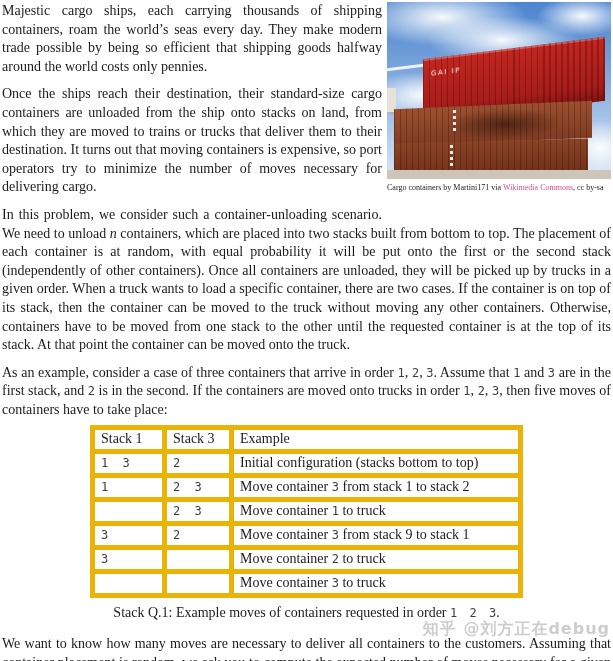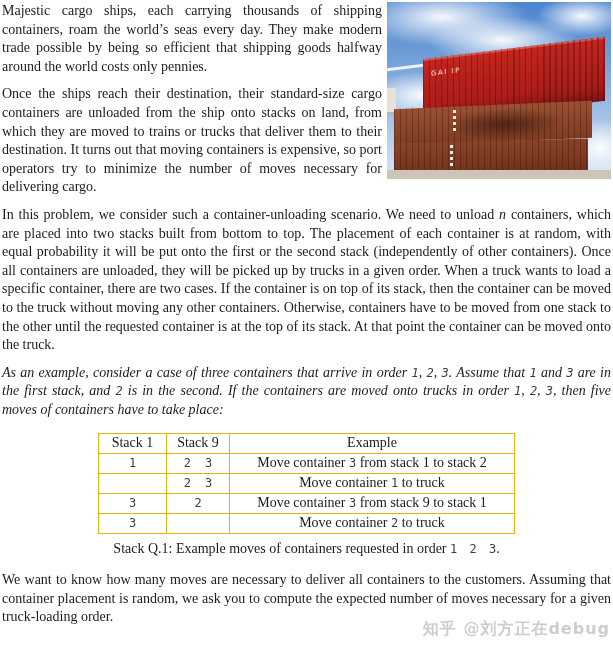--- a/index.html
+++ b/index.html
@@ -10,21 +10,21 @@
     padding:2px 2px 0 2px;
     background:#ffffff;
     overflow:hidden;
     color:#1b1b1b;
     font-family:"Liberation Serif", serif;
     font-size:14px;
     line-height:18.6px;
     text-align:justify;
   }
   p{margin:0 0 9px 0;}
-  p.tight{margin-bottom:14px;font-style:italic;}
+  p.tight{margin-bottom:6px;}
   .tt{font-family:"DejaVu Sans Mono","Liberation Mono",monospace;font-size:12px;color:#3d3d3d;}
   .it{font-style:italic;}
   .lnk{color:#e2498b;}
 
   
   figure{float:right;width:224px;margin:0 0 18px 5px;padding:0;}
   .photo{
     position:relative;width:224px;height:177px;overflow:hidden;
     background:linear-gradient(180deg,#4c84cf 0%,#6f9dd8 30%,#9dbde6 60%,#d8e6f6 100%);
   }
@@ -55,21 +55,21 @@
   .m1{left:66px;top:108px;height:24px;transform:skewY(-2deg);}
   .m2{left:63px;top:143px;height:22px;transform:skewY(-1deg);}
   .photo-label{position:absolute;left:44px;top:61px;color:rgba(255,255,255,.92);
     font-family:"DejaVu Sans",sans-serif;font-size:7px;letter-spacing:1.5px;
     transform:skewY(-7deg);filter:blur(.4px);}
   figcaption{font-size:8px;line-height:11px;margin-top:3px;color:#222;
     text-align:left;white-space:nowrap;}
 
   
   table{border-collapse:collapse;margin:0 auto;}
-  th,td{border:1px solid #eab308;padding:1px 6px 2px 6px;text-align:center;
+  th,td{border:5px solid #eab308;padding:1px 6px 2px 6px;text-align:left;
     font-size:14px;line-height:16px;vertical-align:top;}
   th{font-weight:normal;}
   .col-s1{width:55px;}
   .col-s2{width:50px;}
   .col-cm{width:272px;}
   .stack-cell{word-spacing:7px;}
   .tbl-caption{text-align:center;margin:6px 0 12px 0;}
   .tbl-caption .tt{word-spacing:5px;}
 
   
@@ -91,56 +91,67 @@
     <div class="building"></div>
     <div class="red-container corrugated"></div>
     <span class="photo-label">GAI IP</span>
     <div class="brown1 corrugated"></div>
     <div class="shadow-blob"></div>
     <div class="brown2 corrugated"></div>
     <div class="mark m1"></div>
     <div class="mark m2"></div>
     <div class="ground"></div>
   </div>
+  <figcaption><span>Cargo containers by Martini171 via </span><span class="lnk">Wikimedia Commons</span><span>, cc by-sa</span></figcaption>
 </figure>
 
 <p><span>Majestic cargo ships, each carrying thousands of shipping containers, roam the world’s seas every day.  They make modern trade possible by being so efficient that shipping goods halfway around the world costs only pennies.</span></p>
 <p><span>Once the ships reach their destination, their standard-size cargo containers are unloaded from the ship onto stacks on land, from which they are moved to trains or trucks that deliver them to their destination.  It turns out that moving containers is expensive, so port operators try to minimize the number of moves necessary for delivering cargo.</span></p>
 <p><span>In this problem, we consider such a container-unloading scenario.  We need to unload </span><span class="it">n</span><span> containers, which are placed into two stacks built from bottom to top. The placement of each container is at random, with equal probability it will be put onto the first or the second stack (independently of other containers). Once all containers are unloaded, they will be picked up by trucks in a given order.  When a truck wants to load a specific container, there are two cases.  If the container is on top of its stack, then the container can be moved to the truck without moving any other containers. Otherwise, containers have to be moved from one stack to the other until the requested container is at the top of its stack. At that point the container can be moved onto the truck.</span></p>
 <p class="tight"><span>As an example, consider a case of three containers that arrive in order </span><span class="tt">1</span><span>, </span><span class="tt">2</span><span>, </span><span class="tt">3</span><span>. Assume that </span><span class="tt">1</span><span> and </span><span class="tt">3</span><span> are in the first stack, and </span><span class="tt">2</span><span> is in the second.  If the containers are moved onto trucks in order </span><span class="tt">1</span><span>, </span><span class="tt">2</span><span>, </span><span class="tt">3</span><span>, then five moves of containers have to take place:</span></p>
 
 <table>
   <thead>
     <tr>
       <th class="col-s1">Stack 1</th>
-      <th class="col-s2">Stack 9</th>
+      <th class="col-s2">Stack 3</th>
       <th class="col-cm">Example</th>
     </tr>
   </thead>
   <tbody>
+      <tr>
+        <td class="tt stack-cell">1 3</td>
+        <td class="tt stack-cell">2</td>
+        <td><span>Initial configuration (stacks bottom to top)</span></td>
+      </tr>
       <tr>
         <td class="tt stack-cell">1</td>
         <td class="tt stack-cell">2 3</td>
         <td><span>Move container </span><span class="tt">3</span><span> from stack 1 to stack 2</span></td>
       </tr>
       <tr>
         <td class="tt stack-cell"></td>
         <td class="tt stack-cell">2 3</td>
         <td><span>Move container </span><span class="tt">1</span><span> to truck</span></td>
       </tr>
       <tr>
         <td class="tt stack-cell">3</td>
         <td class="tt stack-cell">2</td>
         <td><span>Move container </span><span class="tt">3</span><span> from stack 9 to stack 1</span></td>
       </tr>
       <tr>
         <td class="tt stack-cell">3</td>
         <td class="tt stack-cell"></td>
         <td><span>Move container </span><span class="tt">2</span><span> to truck</span></td>
       </tr>
+      <tr>
+        <td class="tt stack-cell"></td>
+        <td class="tt stack-cell"></td>
+        <td><span>Move container </span><span class="tt">3</span><span> to truck</span></td>
+      </tr>
     </tbody>
 </table>
 
 <div class="tbl-caption"><span>Stack Q.1: Example moves of containers requested in order </span><span class="tt">1 2 3</span><span>.</span></div>
 
 <p><span>We want to know how many moves are necessary to deliver all containers to the customers.  Assuming that container placement is random, we ask you to compute the expected number of moves necessary for a given truck-loading order.</span></p>
 
 <div class="watermark">知乎 @刘方正在debug</div>
 
 </body></html>

